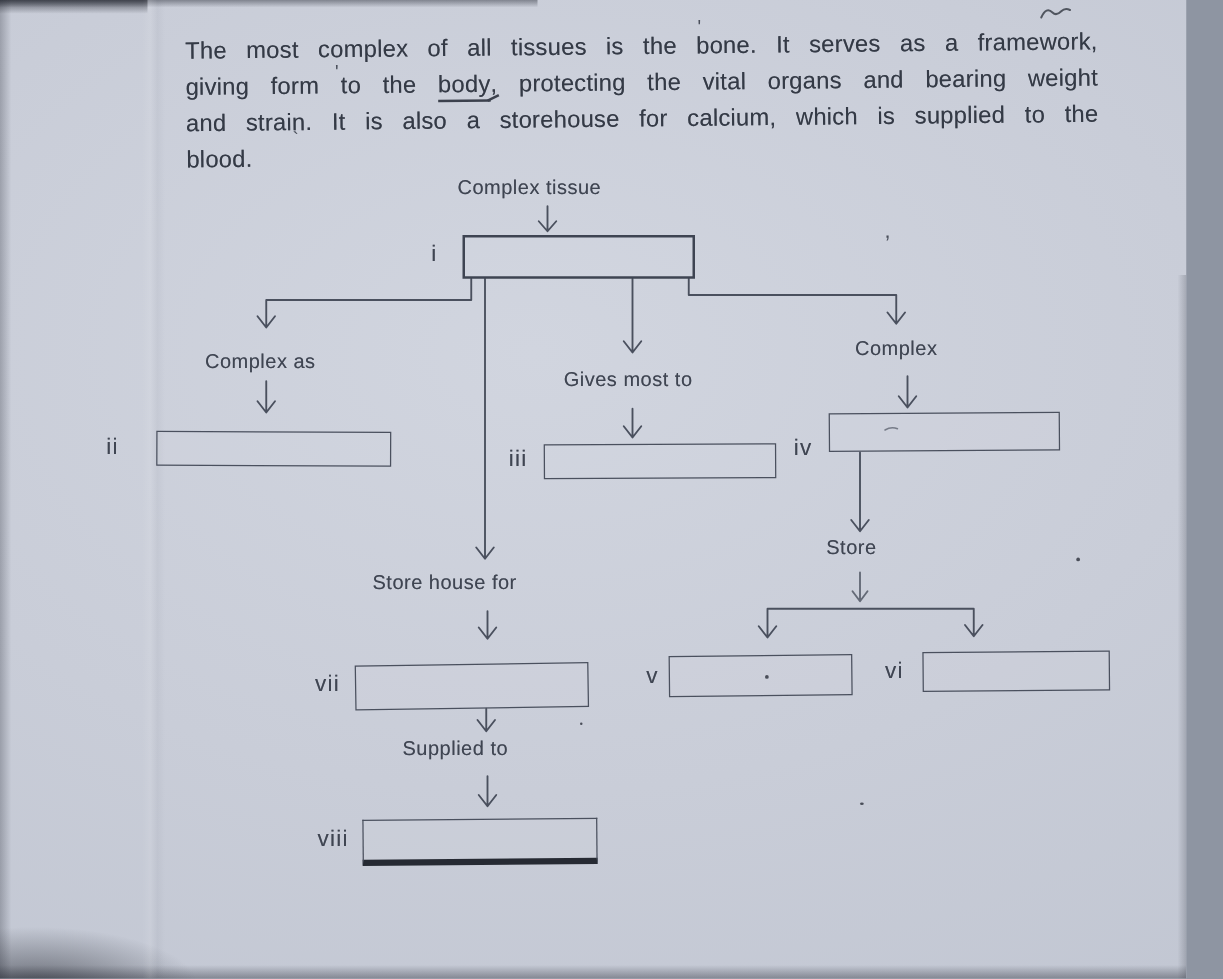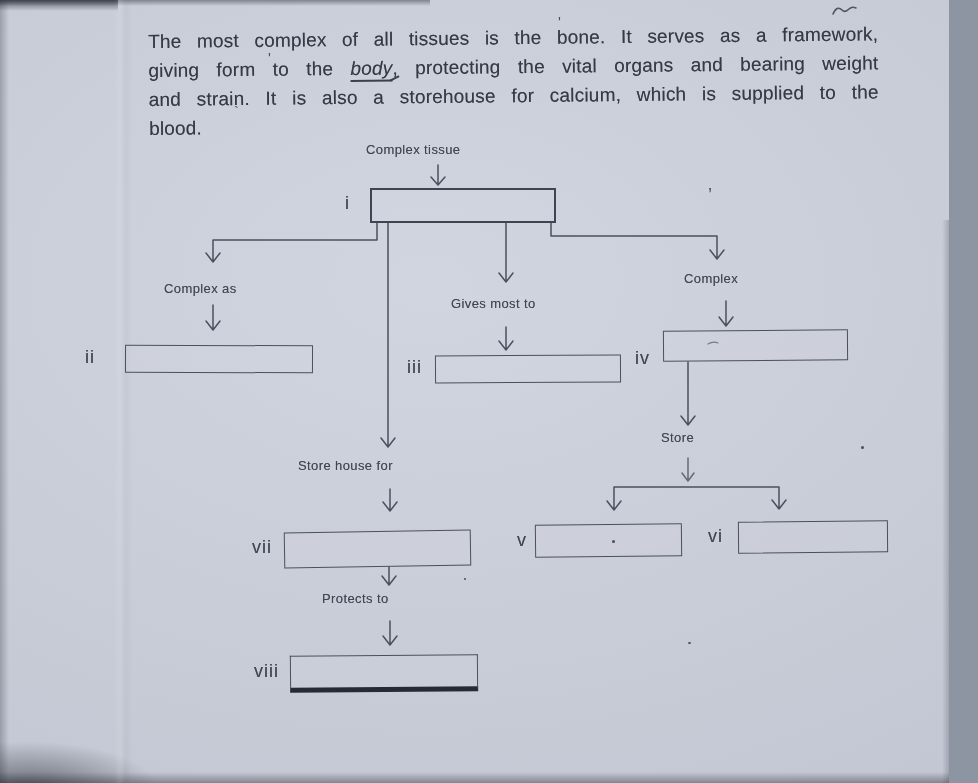--- a/index.html
+++ b/index.html
@@ -21,26 +21,26 @@
 
   
   .paragraph{
     position:absolute;left:148px;top:27px;width:730px;
     color:#343a46;font-size:19px;line-height:29px;letter-spacing:.2px;
     text-shadow:0 0 .5px rgba(52,58,70,.55);
     transform:rotate(-.6deg);transform-origin:left top;
   }
   .pline{text-align:justify;text-align-last:justify;}
   .pline.last{text-align:justify;text-align-last:left;}
-  .uword{position:relative;border-bottom:2px solid #3c414d;padding-bottom:1px;font-style:italic;}
+  .uword{position:relative;border-bottom:2px solid #3c414d;padding-bottom:1px;}
   .uword::after{content:"";position:absolute;right:-8px;bottom:-2px;width:10px;height:2px;background:#3c414d;
     transform:rotate(-26deg);transform-origin:left bottom;}
 
   
-  .dlabel{position:absolute;color:#3f4552;font-size:13px;letter-spacing:.4px;white-space:nowrap;
+  .dlabel{position:absolute;color:#3f4552;font-size:16px;letter-spacing:.4px;white-space:nowrap;
     text-shadow:0 0 .5px rgba(63,69,82,.5);}
   .dnum{position:absolute;color:#3f4552;font-size:18px;letter-spacing:1px;text-shadow:0 0 .5px rgba(63,69,82,.5);}
   .bbox{position:absolute;border:1.6px solid #4a505e;background:rgba(255,255,255,.04);box-sizing:border-box;}
   .bbox.root{border-width:2px;border-color:#3e4452;}
   .bbox.heavy-bottom{border-bottom:5px solid #262a33;}
   svg.connectors{position:absolute;left:0;top:0;pointer-events:none;}
 
   
   .speck{position:absolute;background:#4a4e59;border-radius:50%;}
   .mark{position:absolute;color:#4a4f5b;font-size:15px;line-height:1;}
@@ -83,21 +83,21 @@
     <path d="M833 14 q4 -9 9 -4 q3 3 7 -1 q3 -3 7 -1" stroke="#50555f" stroke-width="1.6"></path>
     <path d="M708 344 q5 -3 10 -1" stroke-width="1.2" opacity=".7"></path>
   </svg>
 
   <div class="dlabel" style="left:366px;top:142px">Complex tissue</div>
   <div class="dlabel" style="left:164px;top:281px">Complex as</div>
   <div class="dlabel" style="left:451px;top:296px">Gives most to</div>
   <div class="dlabel" style="left:684px;top:271px">Complex</div>
   <div class="dlabel" style="left:661px;top:430px">Store</div>
   <div class="dlabel" style="left:298px;top:458px">Store house for</div>
-  <div class="dlabel" style="left:322px;top:591px">Protects to</div>
+  <div class="dlabel" style="left:322px;top:591px">Supplied to</div>
 
   <span class="dnum" style="left:345px;top:193px">i</span>
   <div class="bbox root" style="left:370px;top:188px;width:186px;height:35px"></div>
 
   <span class="dnum" style="left:85px;top:347px">ii</span>
   <div class="bbox" style="left:125px;top:345px;width:188px;height:28px;transform:rotate(.2deg)"></div>
 
   <span class="dnum" style="left:407px;top:357px">iii</span>
   <div class="bbox" style="left:435px;top:355px;width:186px;height:28px;transform:rotate(-.3deg)"></div>
 

